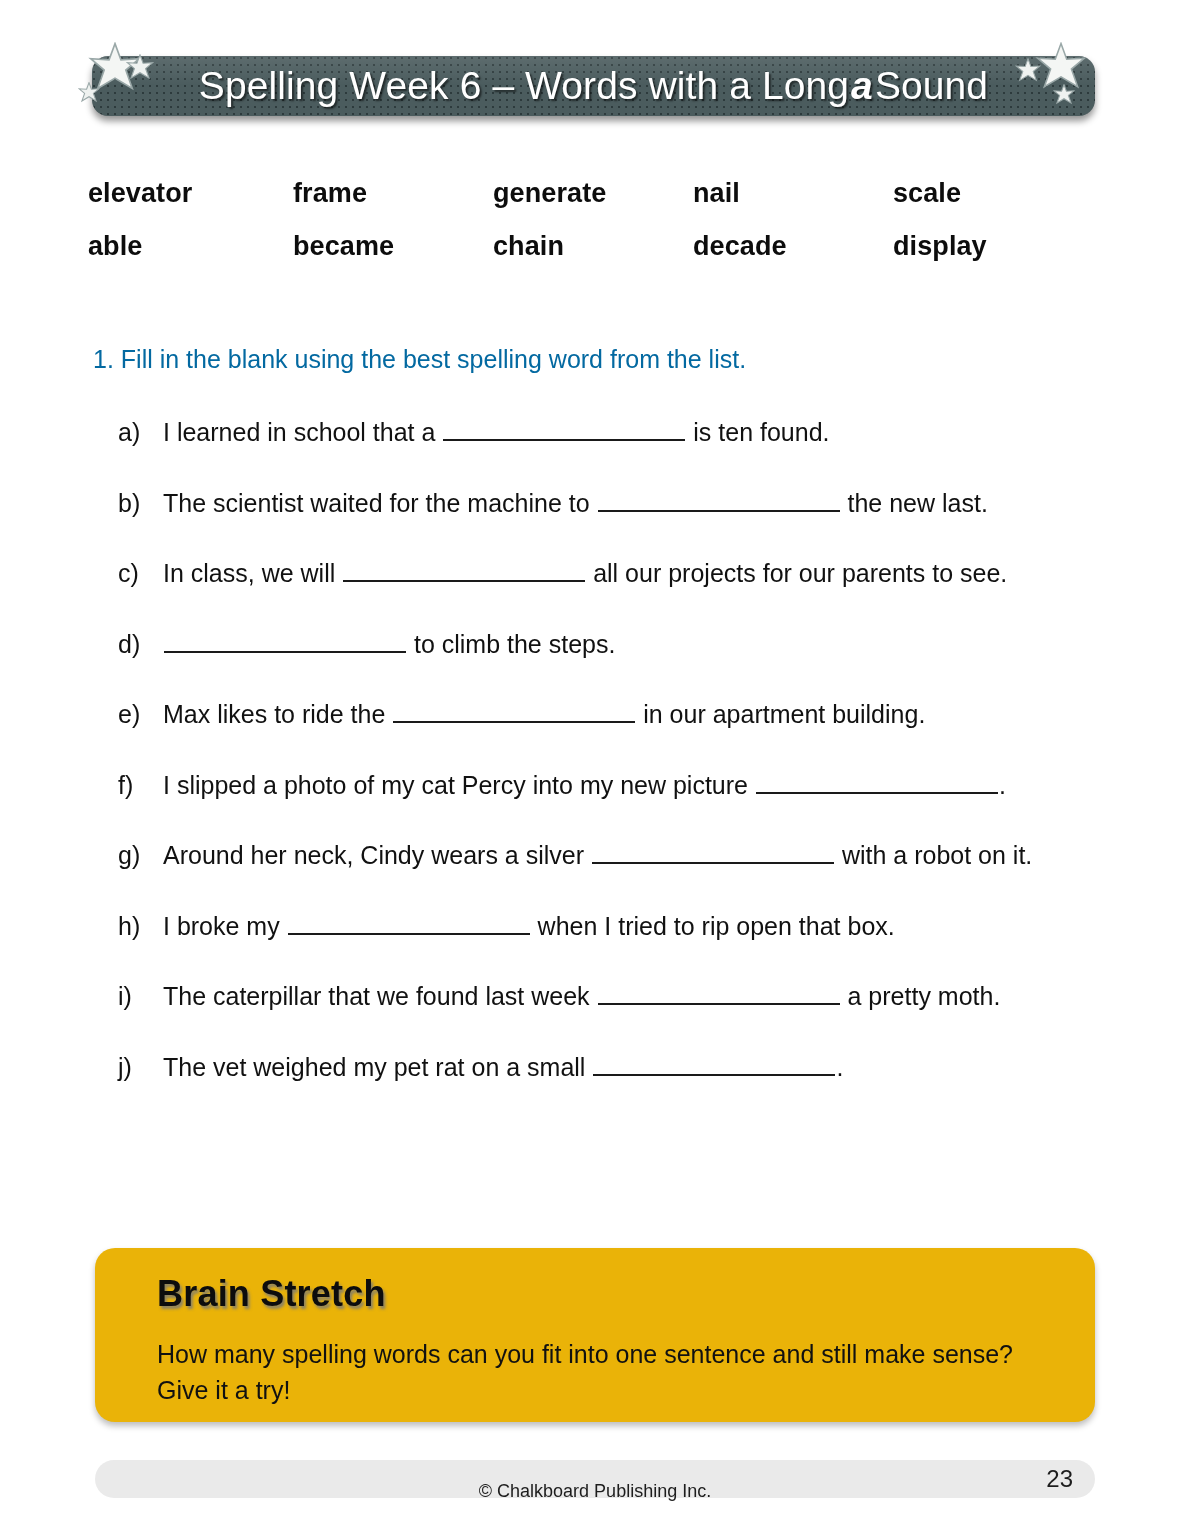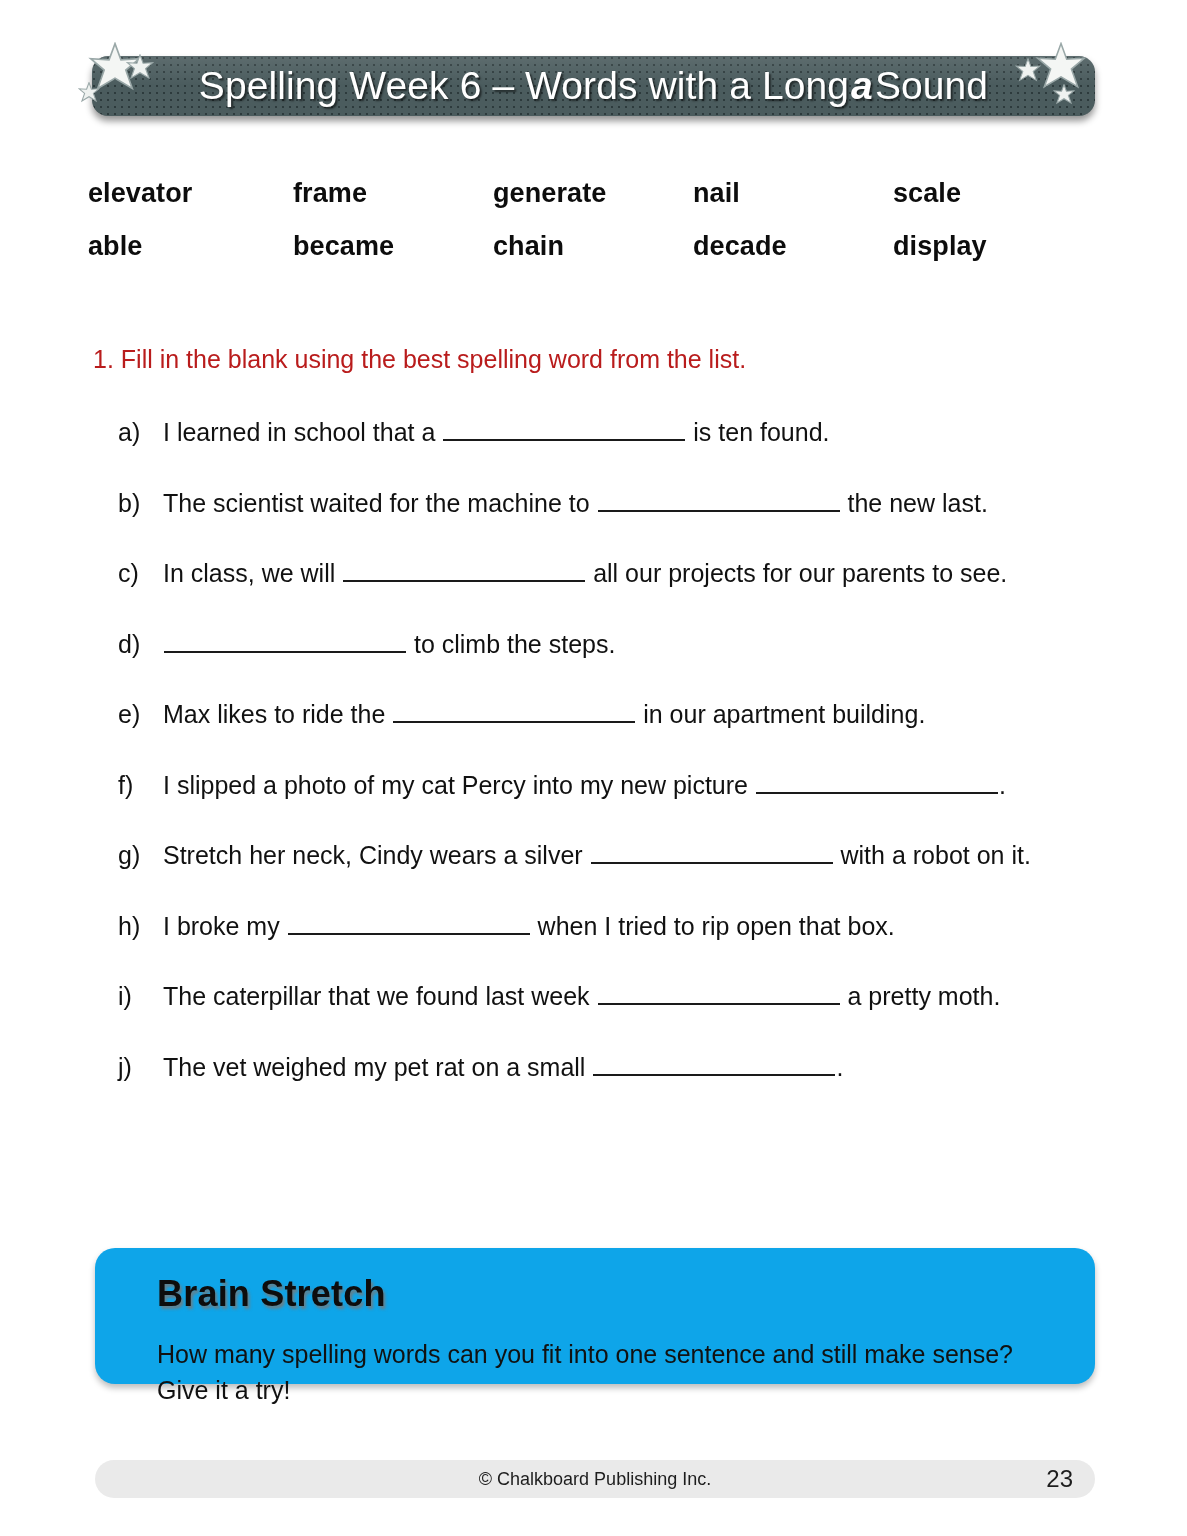--- a/index.html
+++ b/index.html
@@ -100,21 +100,21 @@
   .word.c3 { width: 200px; }
   .word.c4 { width: 200px; }
 
   
   .instruction {
     position: absolute;
     left: 93px;
     top: 345px;
     font-size: 25px;
     font-weight: 400;
-    color: #b91c1c;
+    color: #0369a1;
     white-space: nowrap;
   }
 
   .items {
     position: absolute;
     left: 118px;
     top: 415px;
     width: 1000px;
   }
   .item {
@@ -145,22 +145,22 @@
   }
   .blank.w240 { width: 242px; }
   .seg { white-space: pre; }
 
   
   .brain-box {
     position: absolute;
     left: 95px;
     top: 1248px;
     width: 1000px;
-    height: 136px;
-    background: #0ea5e9;
+    height: 174px;
+    background: #eab308;
     border-radius: 20px;
     box-shadow: 0 4px 6px rgba(0,0,0,0.26);
     box-sizing: border-box;
   }
   .brain-title {
     position: absolute;
     left: 62px;
     top: 25px;
     font-size: 36px;
     font-weight: 700;
@@ -184,21 +184,21 @@
     left: 95px;
     top: 1460px;
     width: 1000px;
     height: 38px;
     background: #eaeaea;
     border-radius: 19px;
   }
   .footer-copy {
     position: absolute;
     left: 0;
-    top: 0;
+    top: 12px;
     width: 100%;
     height: 100%;
     display: flex;
     align-items: center;
     justify-content: center;
     font-size: 18px;
     color: #1d1d1d;
   }
   .footer-page {
     position: absolute;
@@ -328,21 +328,21 @@
       <span class="item-letter">f)</span>
       <span class="item-text">
         <span class="seg">I slipped a photo of my cat Percy into my new picture </span>
         <span class="blank w240"></span>
         <span class="seg">.</span>
       </span>
     </div>
     <div class="item">
       <span class="item-letter">g)</span>
       <span class="item-text">
-        <span class="seg">Stretch her neck, Cindy wears a silver </span>
+        <span class="seg">Around her neck, Cindy wears a silver </span>
         <span class="blank w240"></span>
         <span class="seg"> with a robot on it.</span>
       </span>
     </div>
     <div class="item">
       <span class="item-letter">h)</span>
       <span class="item-text">
         <span class="seg">I broke my </span>
         <span class="blank w240"></span>
         <span class="seg"> when I tried to rip open that box.</span>

